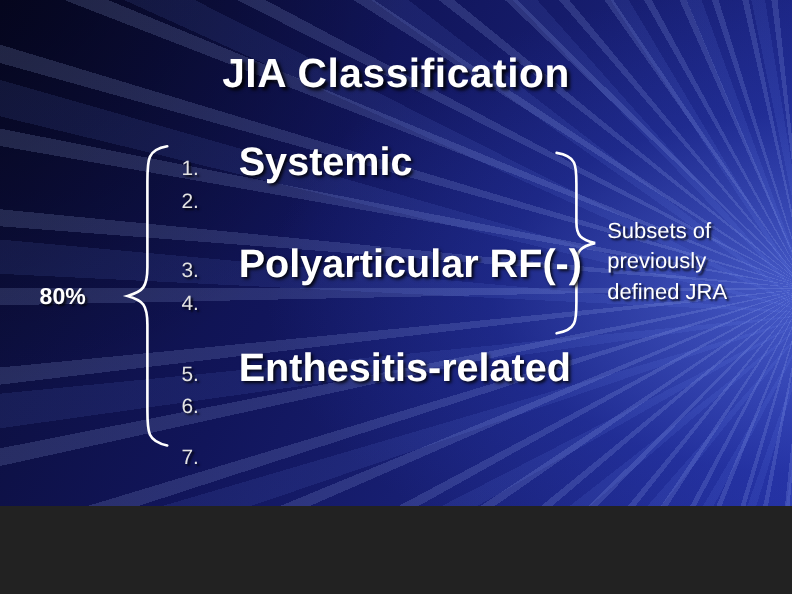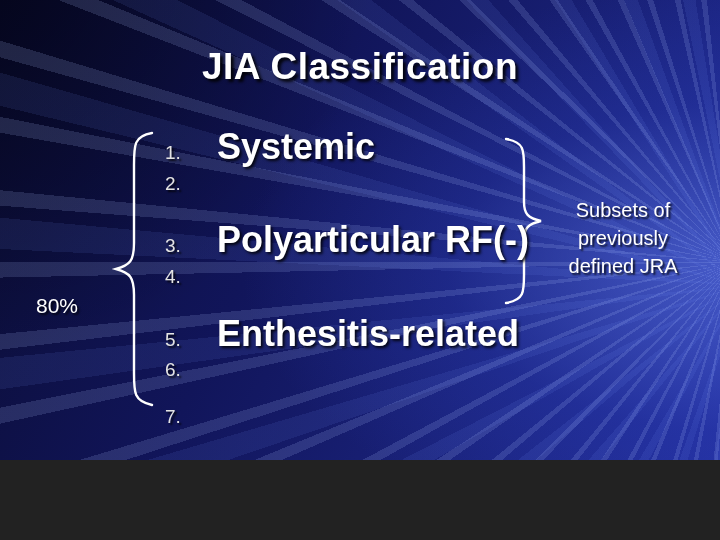--- a/index.html
+++ b/index.html
@@ -56,41 +56,40 @@
     font-weight: 700;
     text-shadow: 2px 2px 3px rgba(0,0,0,0.85);
     white-space: nowrap;
   }
   .pct {
     position: absolute;
     left: 36px;
     top: 258px;
     color: #ffffff;
     font-size: 21px;
-    font-weight: 400;
+    font-weight: 700;
     text-shadow: 2px 2px 2px rgba(0,0,0,0.8);
-    margin-top: 36px;
   }
   .brace {
     position: absolute;
   }
   .brace-left {
     left: 108px;
     top: 130px;
   }
   .brace-right {
     left: 503px;
     top: 136px;
   }
   .side-note {
     position: absolute;
     left: 552px;
     top: 196px;
     width: 142px;
-    text-align: center;
+    text-align: left;
     color: #ffffff;
     font-size: 20px;
     line-height: 28px;
     font-weight: 400;
     text-shadow: 2px 2px 2px rgba(0,0,0,0.8);
   }
 </style>
 </head>
 <body>
 

